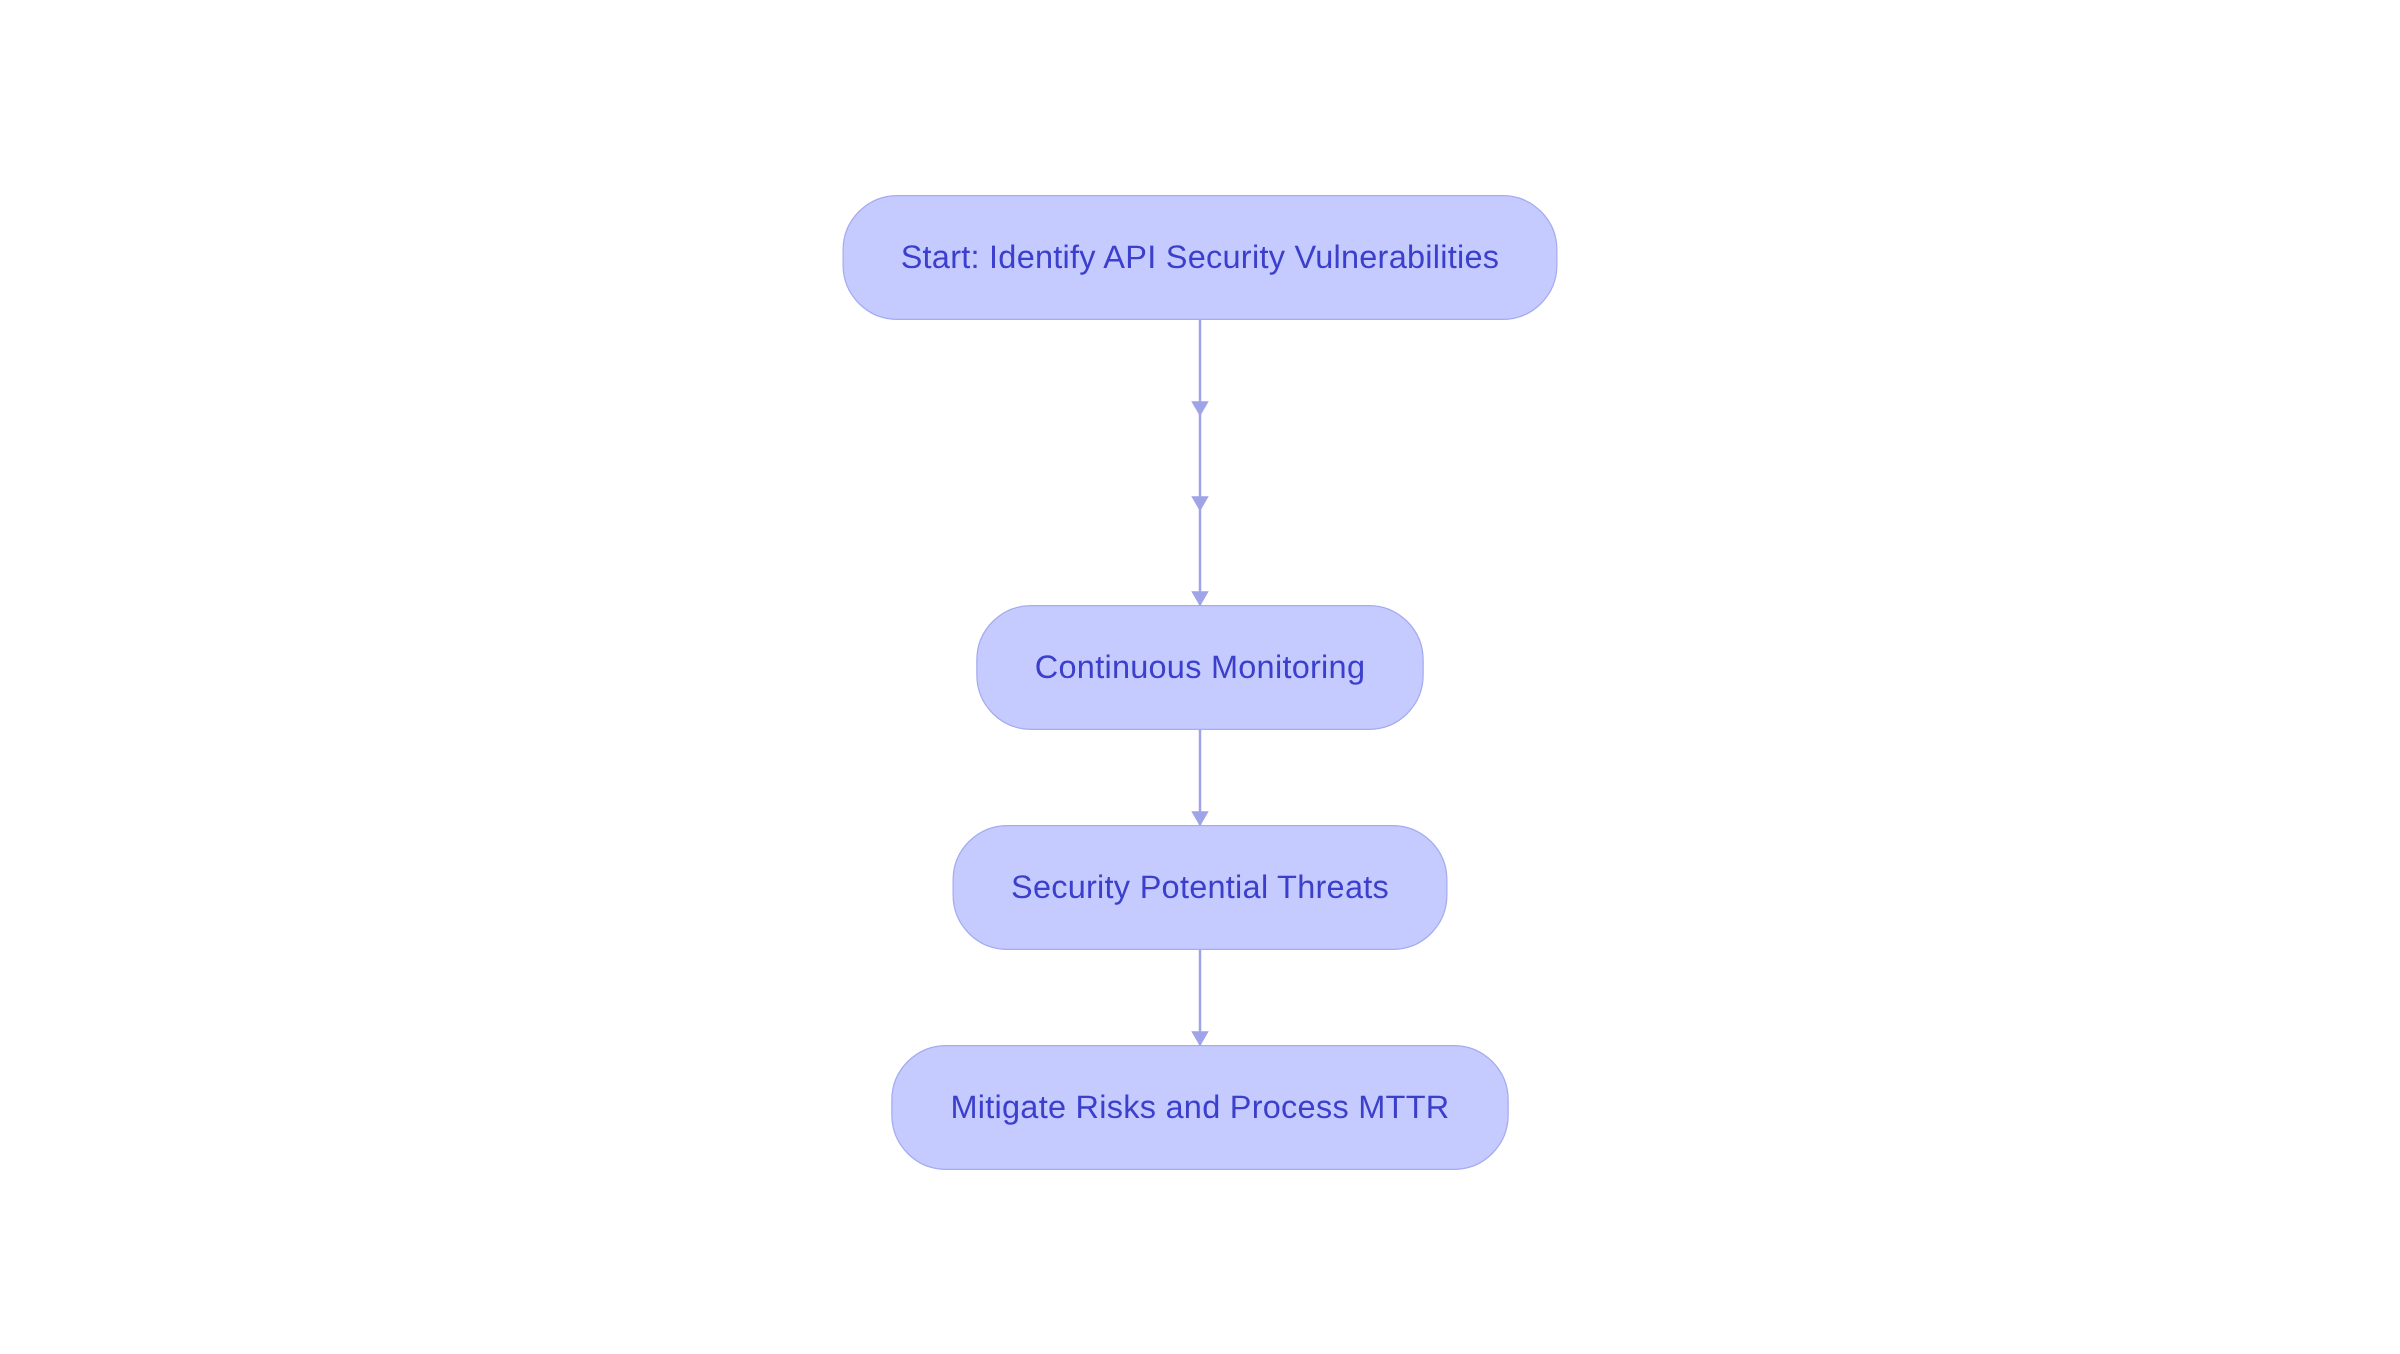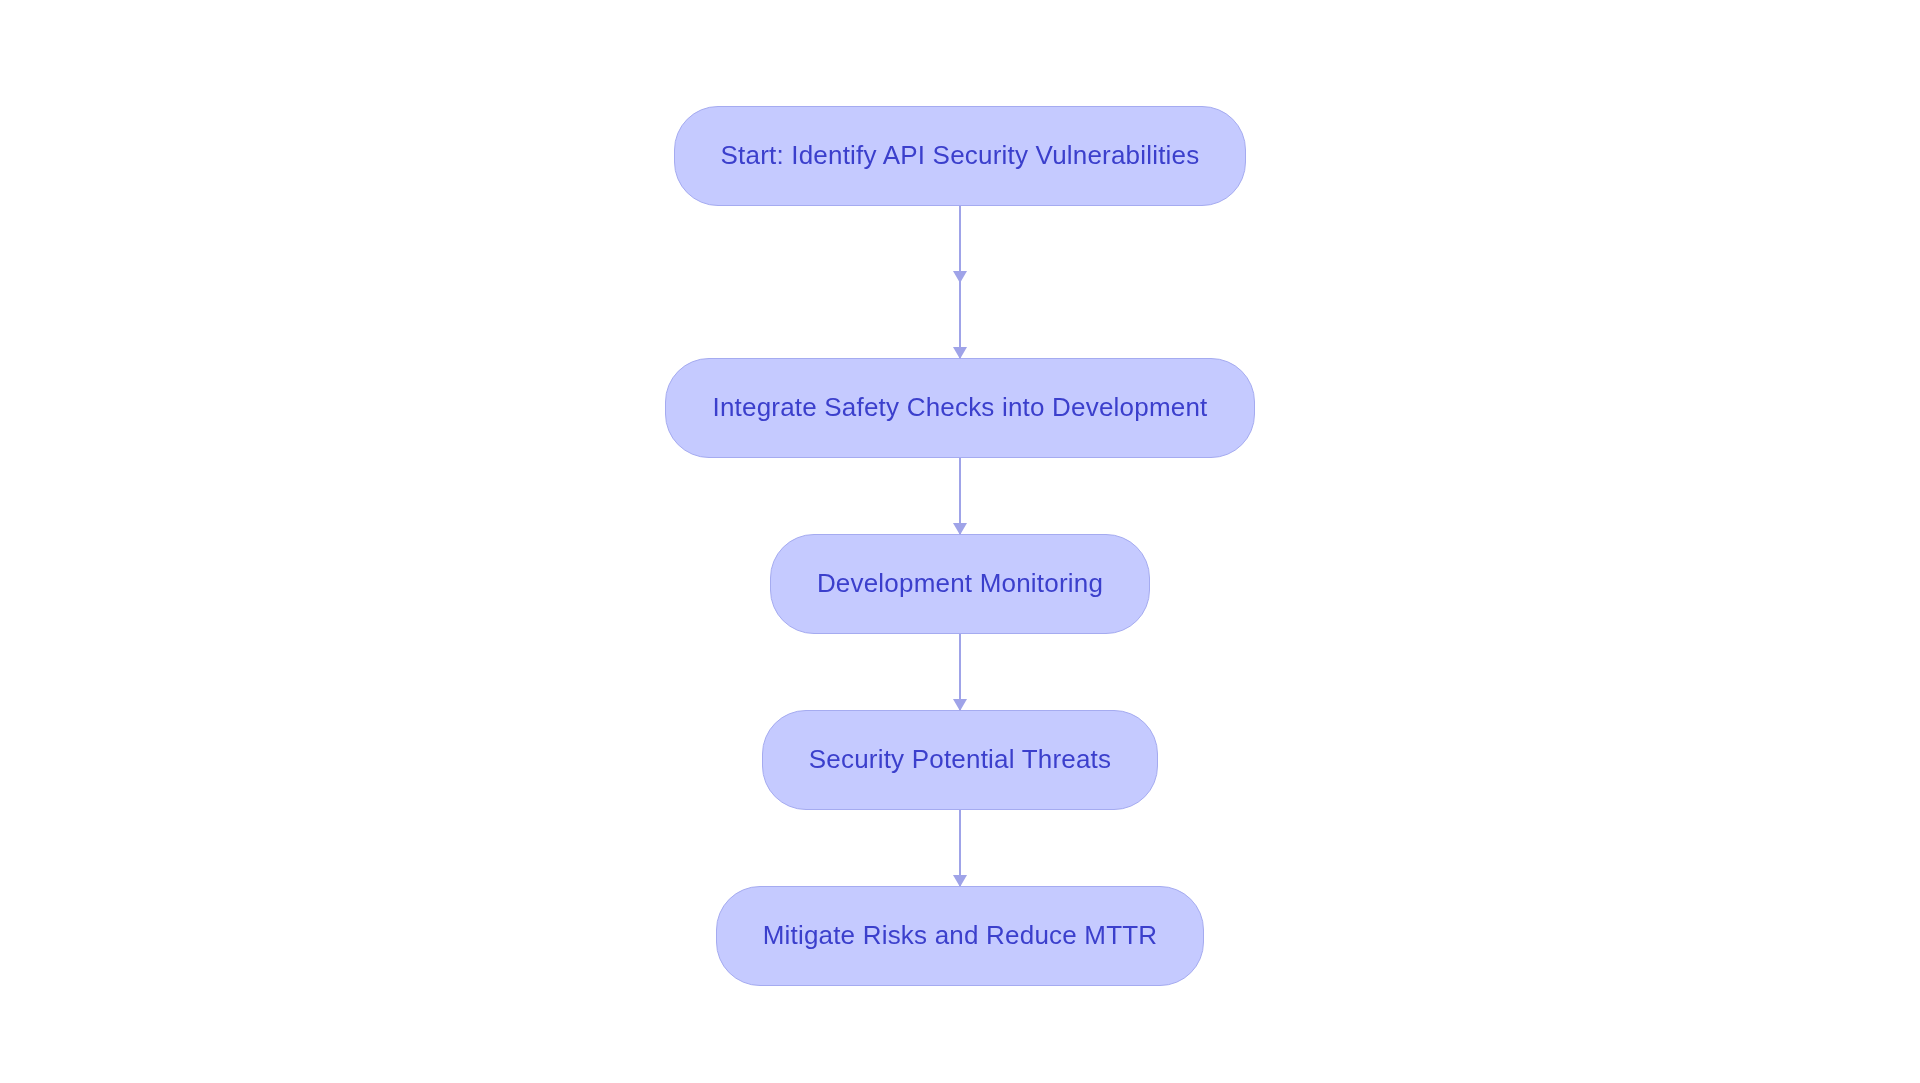--- a/index.html
+++ b/index.html
@@ -81,45 +81,42 @@
       <div class="line"></div>
       <div class="arrow"></div>
     </div>
 
 
     <div class="connector">
       <div class="line"></div>
       <div class="arrow"></div>
     </div>
 
-    <div class="node">
-      <span>Integrate Safety Checks into Development</span>
-    </div>
 
     <div class="connector">
       <div class="line"></div>
       <div class="arrow"></div>
     </div>
 
     <div class="node">
-      <span>Development Monitoring</span>
+      <span>Continuous Monitoring</span>
     </div>
 
     <div class="connector">
       <div class="line"></div>
       <div class="arrow"></div>
     </div>
 
     <div class="node">
       <span>Security Potential Threats</span>
     </div>
 
     <div class="connector">
       <div class="line"></div>
       <div class="arrow"></div>
     </div>
 
     <div class="node">
-      <span>Mitigate Risks and Reduce MTTR</span>
+      <span>Mitigate Risks and Process MTTR</span>
     </div>
 
   </div>
 </div>
 
 </body></html>

